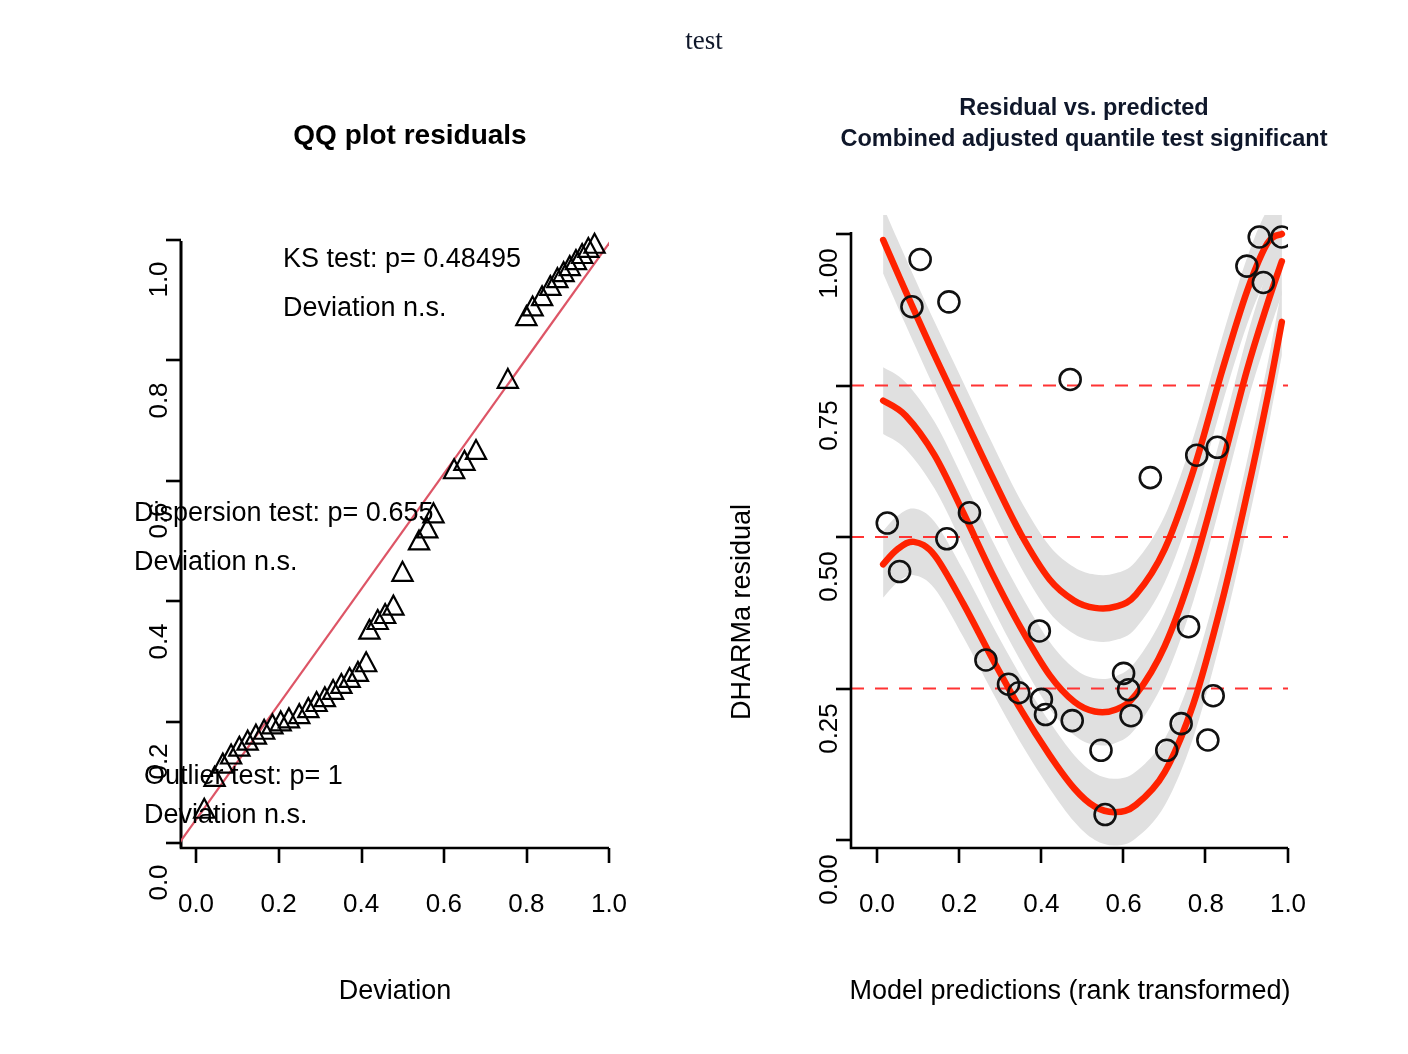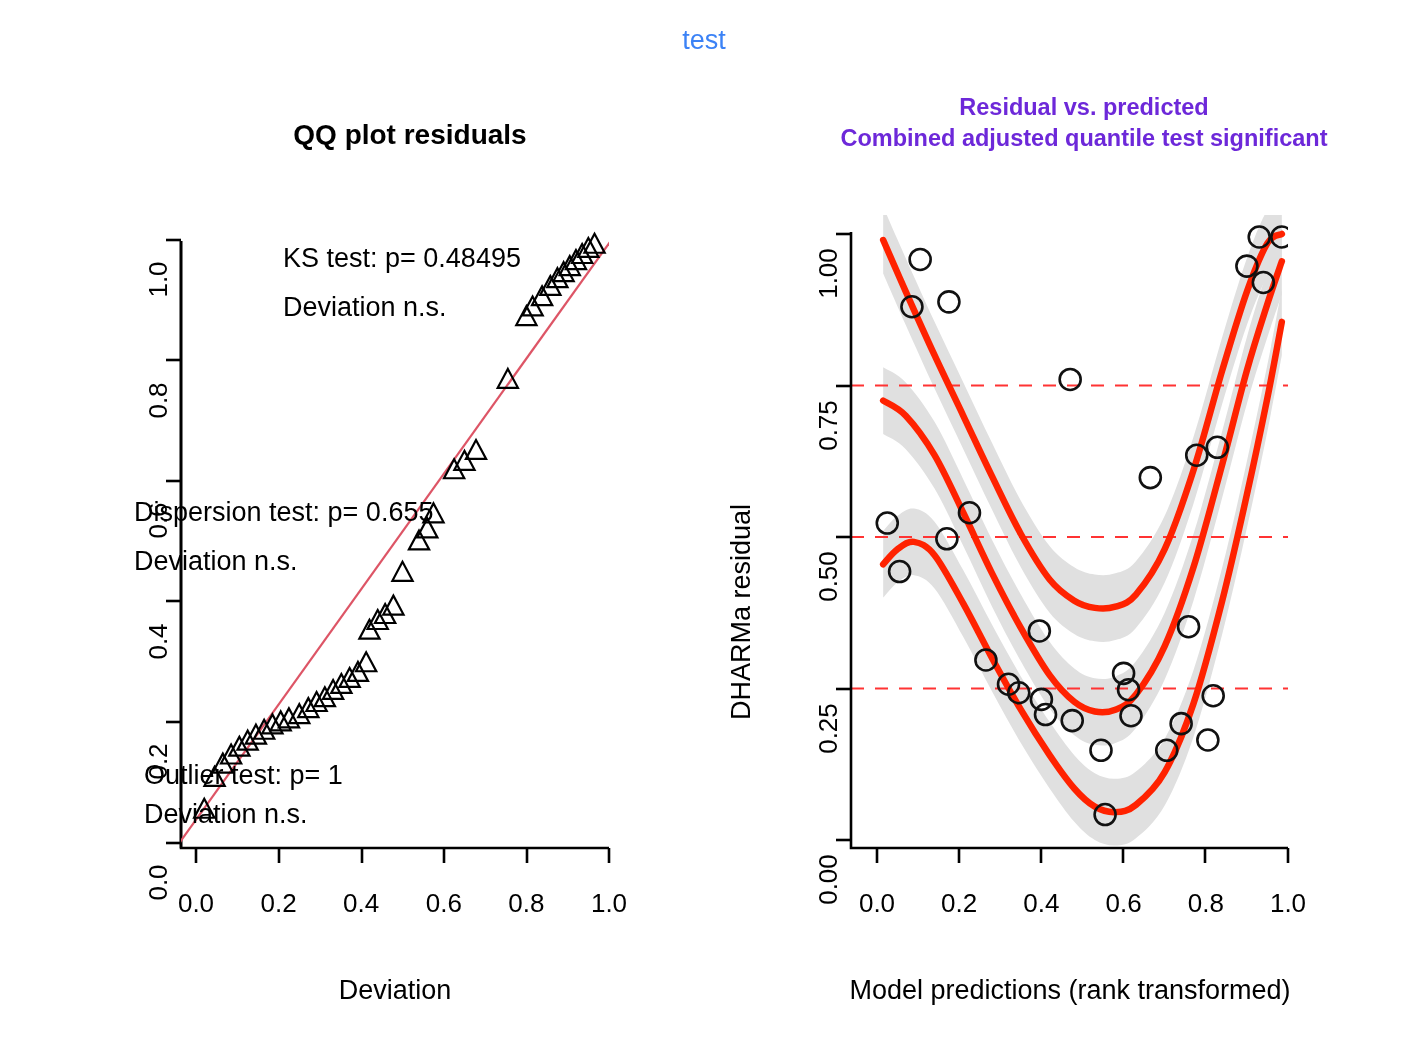--- a/index.html
+++ b/index.html
@@ -1,26 +1,26 @@
 <!DOCTYPE html>
 <html><head>
 <meta charset="utf-8">
 <style>
   html,body{margin:0;padding:0;background:#ffffff;}
   body{width:1408px;height:1054px;position:relative;overflow:hidden;
        font-family:"Liberation Sans","DejaVu Sans",sans-serif;color:#000;}
   .abs{position:absolute;}
   
   #main-title{left:0;top:24px;width:1408px;text-align:center;
-      font-size:27px;line-height:32px;color:#3b82f6;}
+      font-size:27px;line-height:32px;color:#0f172a;font-family:Liberation Serif, serif;}
   
   #qq-title{left:60px;top:118px;width:700px;text-align:center;
       font-size:28px;font-weight:bold;line-height:34px;color:#000;}
   #rvp-title{left:760px;top:92px;width:648px;text-align:center;
-      font-size:23.5px;font-weight:bold;line-height:30.5px;color:#6d28d9;}
+      font-size:23.5px;font-weight:bold;line-height:30.5px;color:#0f172a;}
   
   .axis-title{font-size:27px;color:#000;}
   #qq-xlab{left:180px;top:975px;width:430px;text-align:center;}
   #rvp-xlab{left:790px;top:975px;width:560px;text-align:center;}
   .ylab-wrap{transform-origin:0 0;transform:rotate(-90deg);white-space:nowrap;}
   #qq-ylab{left:48px;top:680px;}
   #rvp-ylab{left:726px;top:720px;}
   
   .tick-x{position:absolute;font-size:26px;text-align:center;width:90px;
           margin-left:-45px;color:#000;}

